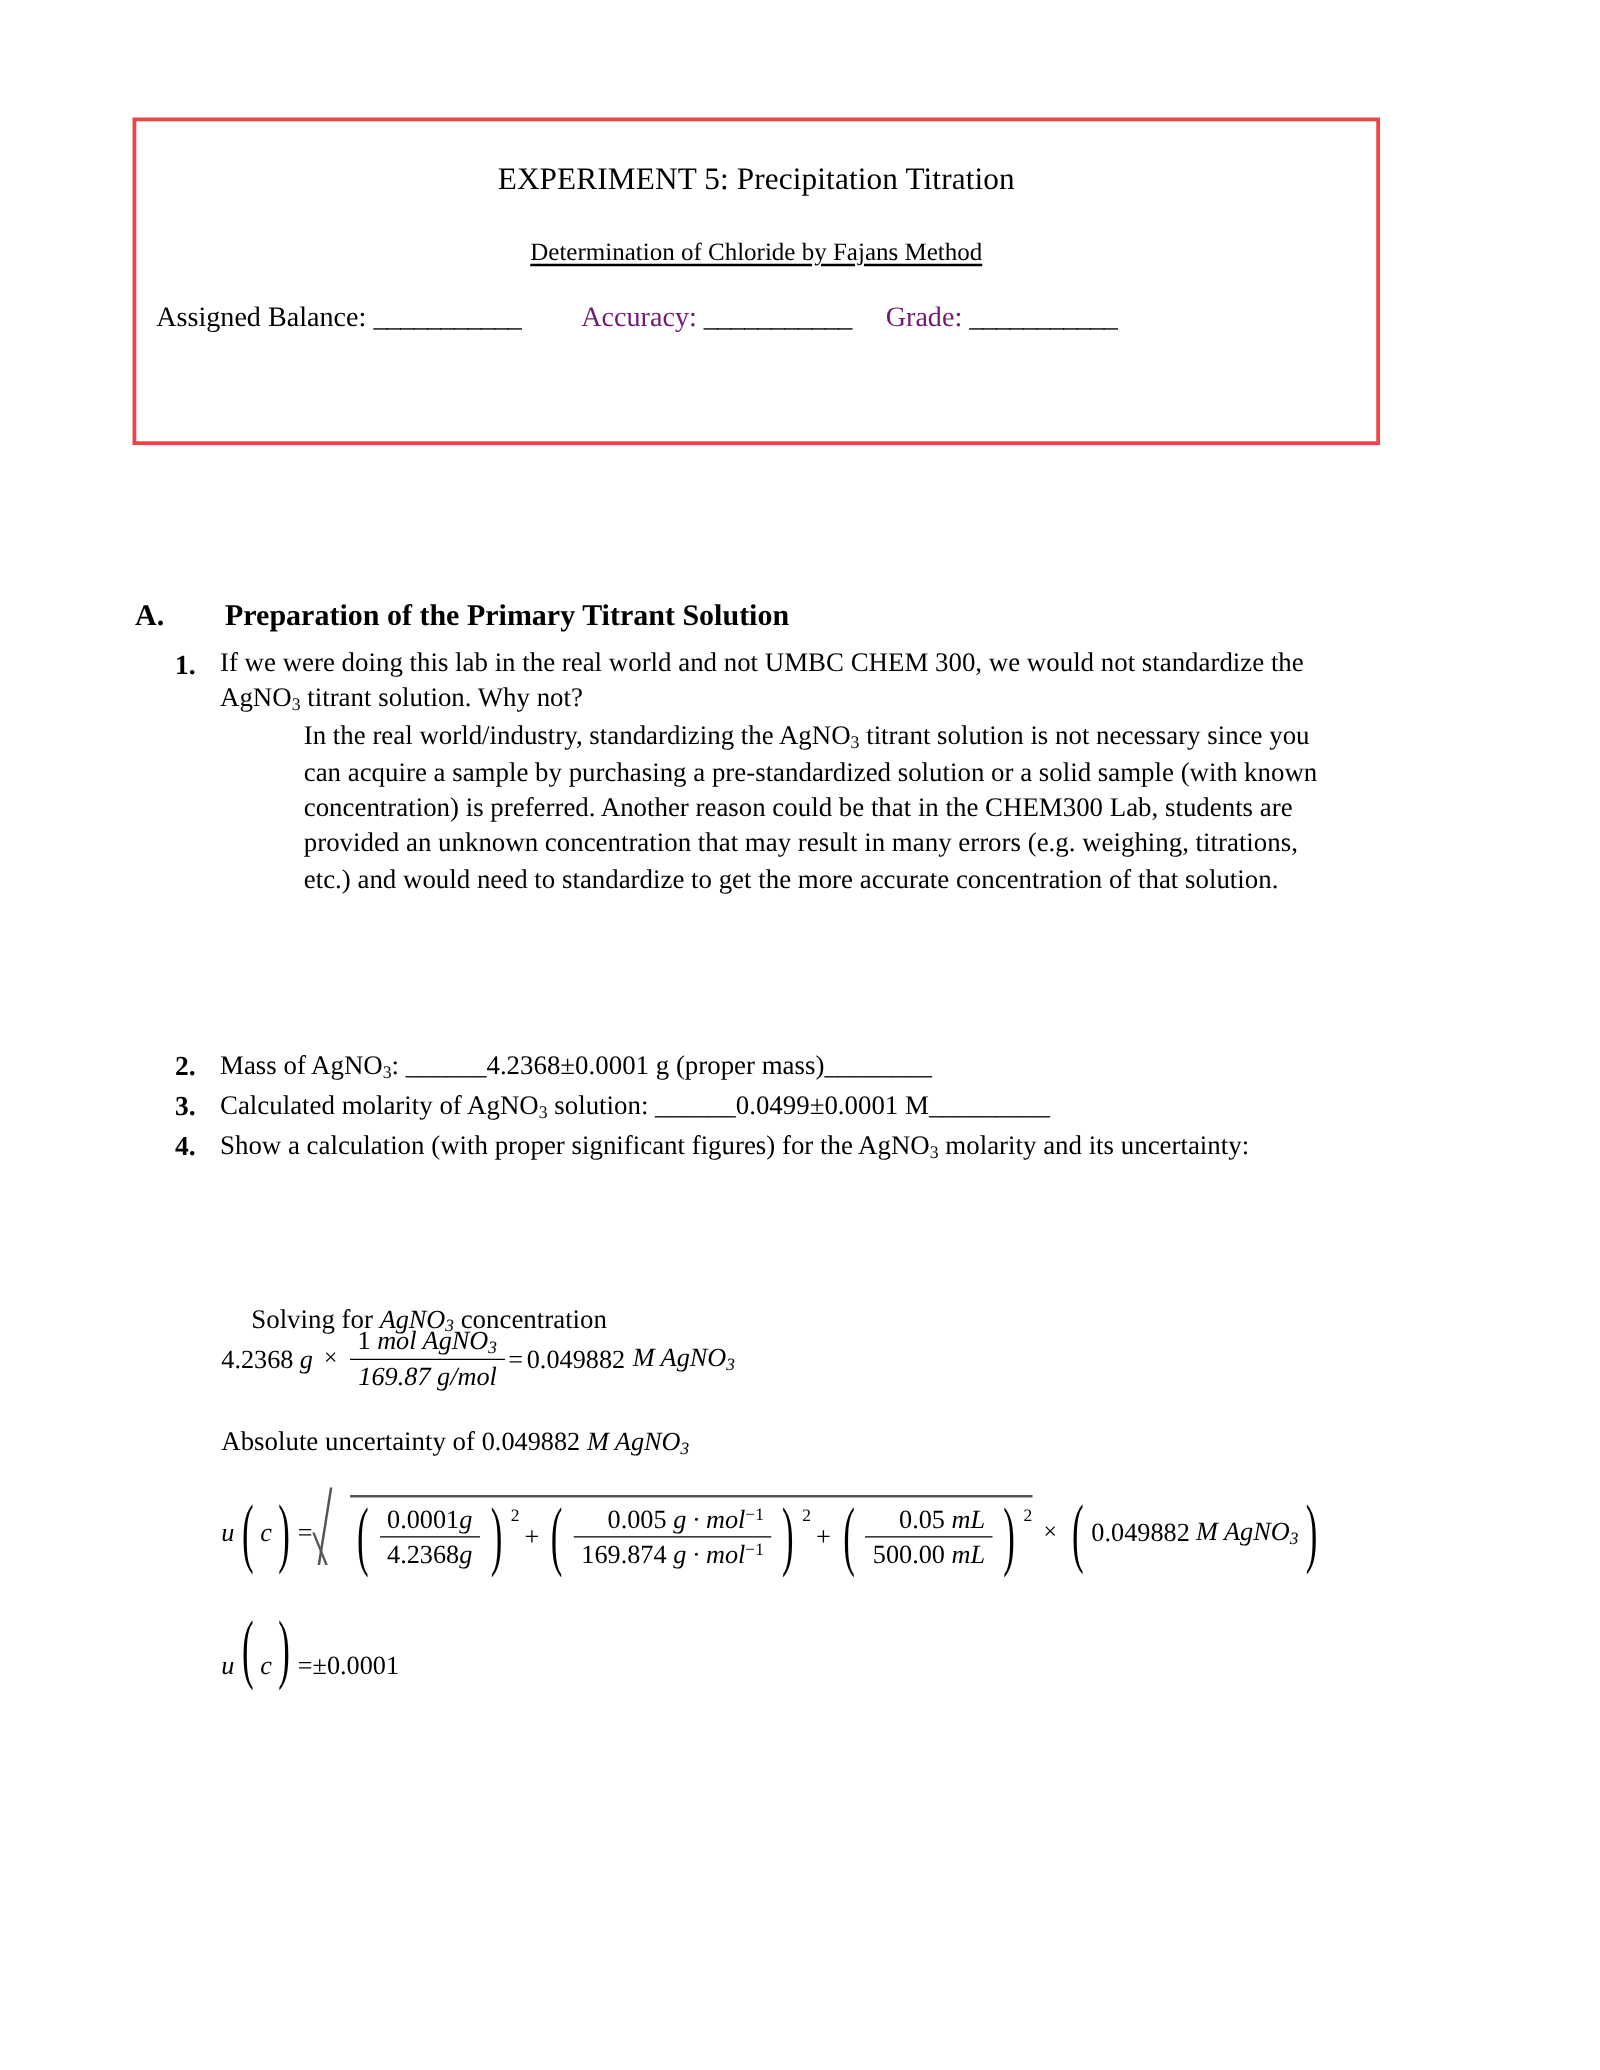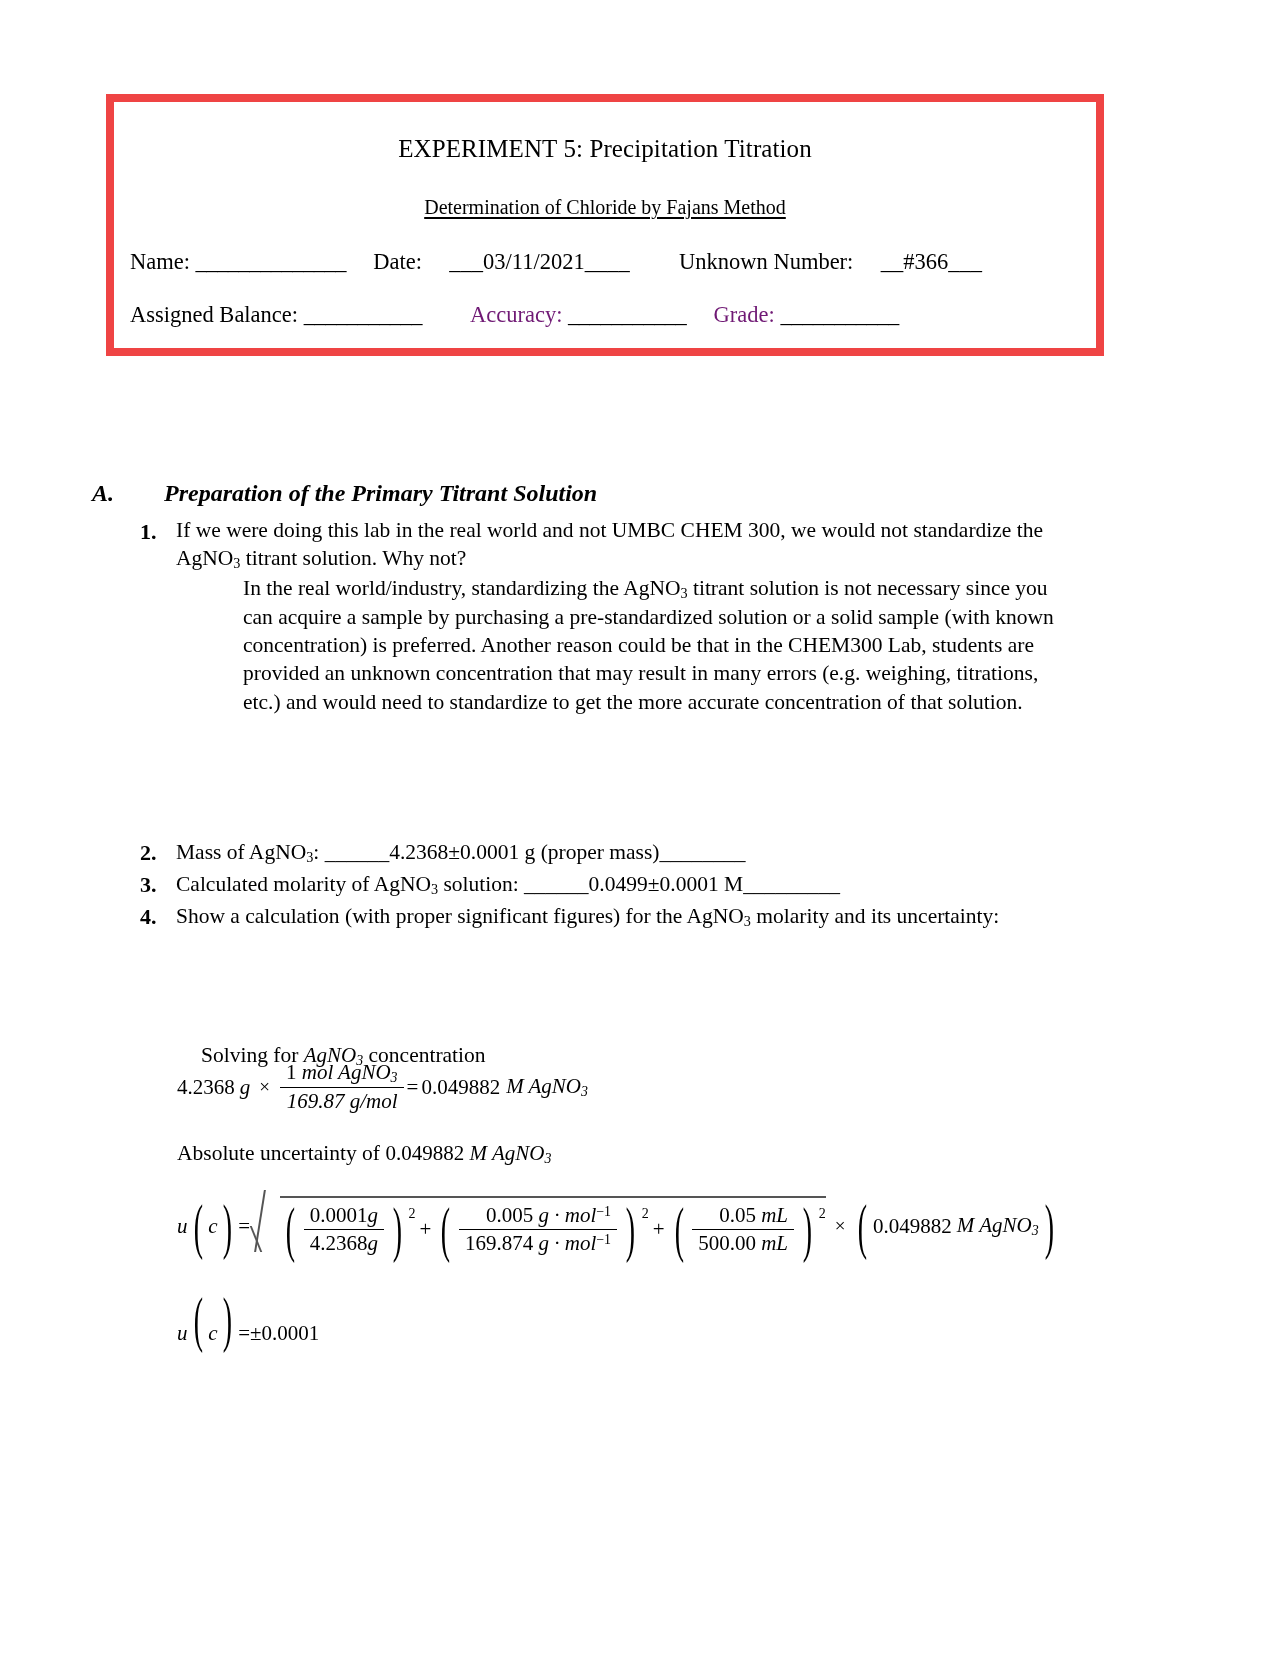--- a/index.html
+++ b/index.html
@@ -22,21 +22,21 @@
     box-sizing: border-box;
   }
 
   
   .header-box {
     position: absolute;
     left: 106px;
     top: 94px;
     width: 998px;
     height: 262px;
-    border: 8px solid #ef4444;
+    border: 3px solid #ef4444;
     box-sizing: border-box;
     padding-top: 22px;
   }
   .hdr-title {
     text-align: center;
     font-size: 25px;
     line-height: 1.2;
     margin-top: 10px;
     letter-spacing: .1px;
   }
@@ -63,26 +63,25 @@
   .note {
     position: absolute;
     left: 178px;
     top: 377px;
     font-size: 17.5px;
   }
 
   
   .sec-head {
     position: absolute;
-    left: 92px;
+    left: 108px;
     top: 480px;
     font-size: 24px;
     font-weight: bold;
     white-space: nowrap;
-    font-style: italic;
   }
   .sec-head .letter { display: inline-block; width: 72px; }
 
   .q1 {
     position: absolute;
     left: 140px;
     top: 516px;
     width: 930px;
     font-size: 21.5px;
     line-height: 1.32;
@@ -241,32 +240,20 @@
 </style>
 </head>
 <body>
 
 <div class="page">
 
   <div class="header-box">
     <div class="hdr-title">EXPERIMENT 5: Precipitation Titration</div>
     <div class="hdr-subtitle"><u>Determination of Chloride by Fajans Method</u></div>
 
-    <div class="hdr-row">
-      <span>Name:</span>
-      <span class="blank">______________</span>
-      <span class="gap-sm"></span>
-      <span>Date:</span>
-      <span class="gap-sm"></span>
-      <span>___03/11/2021____</span>
-      <span class="gap-md"></span>
-      <span>Unknown Number:</span>
-      <span class="gap-sm"></span>
-      <span>__#366___</span>
-    </div>
 
     <div class="hdr-row second">
       <span>Assigned Balance:</span>
       <span class="blank">___________</span>
       <span class="gap-md"></span>
       <span class="gray">Accuracy:</span>
       <span class="blank">___________</span>
       <span class="gap-sm"></span>
       <span class="gray">Grade:</span>
       <span class="blank">___________</span>

